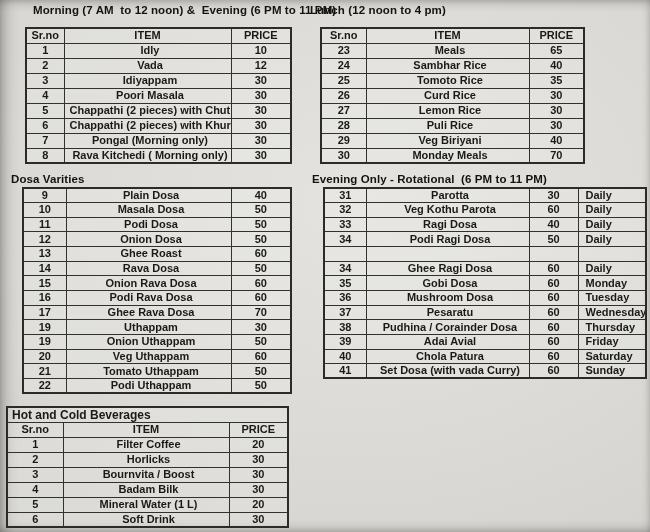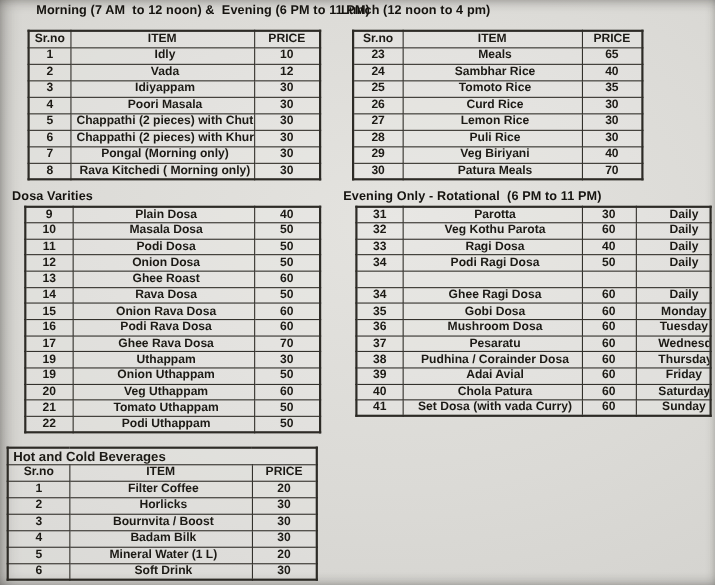--- a/index.html
+++ b/index.html
@@ -53,21 +53,21 @@
     white-space: nowrap;
     overflow: hidden;
     padding: 0;
     color: #1c1a15;
   }
   #tbl-morning tr, #tbl-lunch tr, #tbl-beverages tr { height: 15px; }
   #tbl-dosa tr, #tbl-evening tr { height: 14.65px; }
 
   .c-srno, .c-price { text-align: center; }
   .c-item { text-align: center; padding-left: 5px; }
-  .c-day  { text-align: center; padding-left: 20px; }
+  .c-day  { text-align: left; padding-left: 7px; }
   th.c-item { padding-left: 0; }
   .banner { text-align: left; padding-left: 4px; font-size: 12px; }
 </style>
 </head>
 <body>
 
 <div class="page">
 
   <div class="sec-title" id="title-morning">Morning (7 AM  to 12 noon) &amp;  Evening (6 PM to 11 PM)</div>
 
@@ -170,21 +170,21 @@
           <td class="c-item">Puli Rice</td>
           <td class="c-price">30</td>
         </tr>
         <tr>
           <td class="c-srno">29</td>
           <td class="c-item">Veg Biriyani</td>
           <td class="c-price">40</td>
         </tr>
         <tr>
           <td class="c-srno">30</td>
-          <td class="c-item">Patura Meals</td>
+          <td class="c-item">Monday Meals</td>
           <td class="c-price">70</td>
         </tr>
       </tbody>
     </table>
 
   <div class="sec-title" id="title-dosa">Dosa Varities</div>
 
   <div class="sec-title" id="title-evening">Evening Only - Rotational  (6 PM to 11 PM)</div>
 
   <table id="tbl-dosa">

